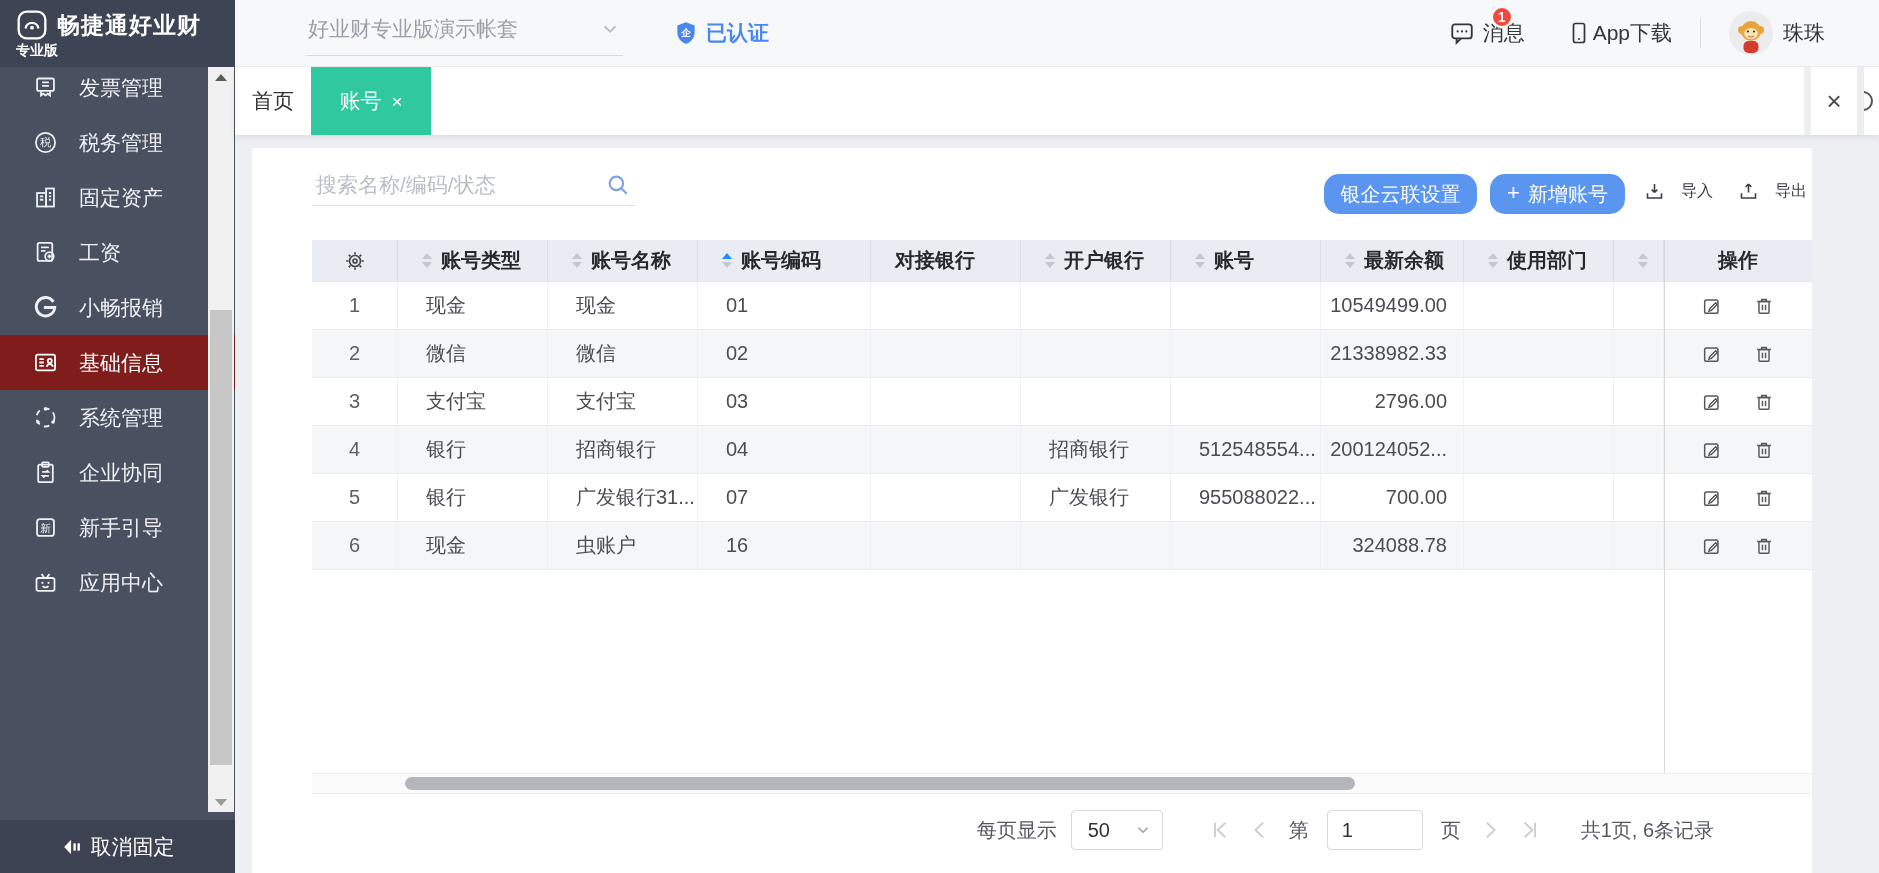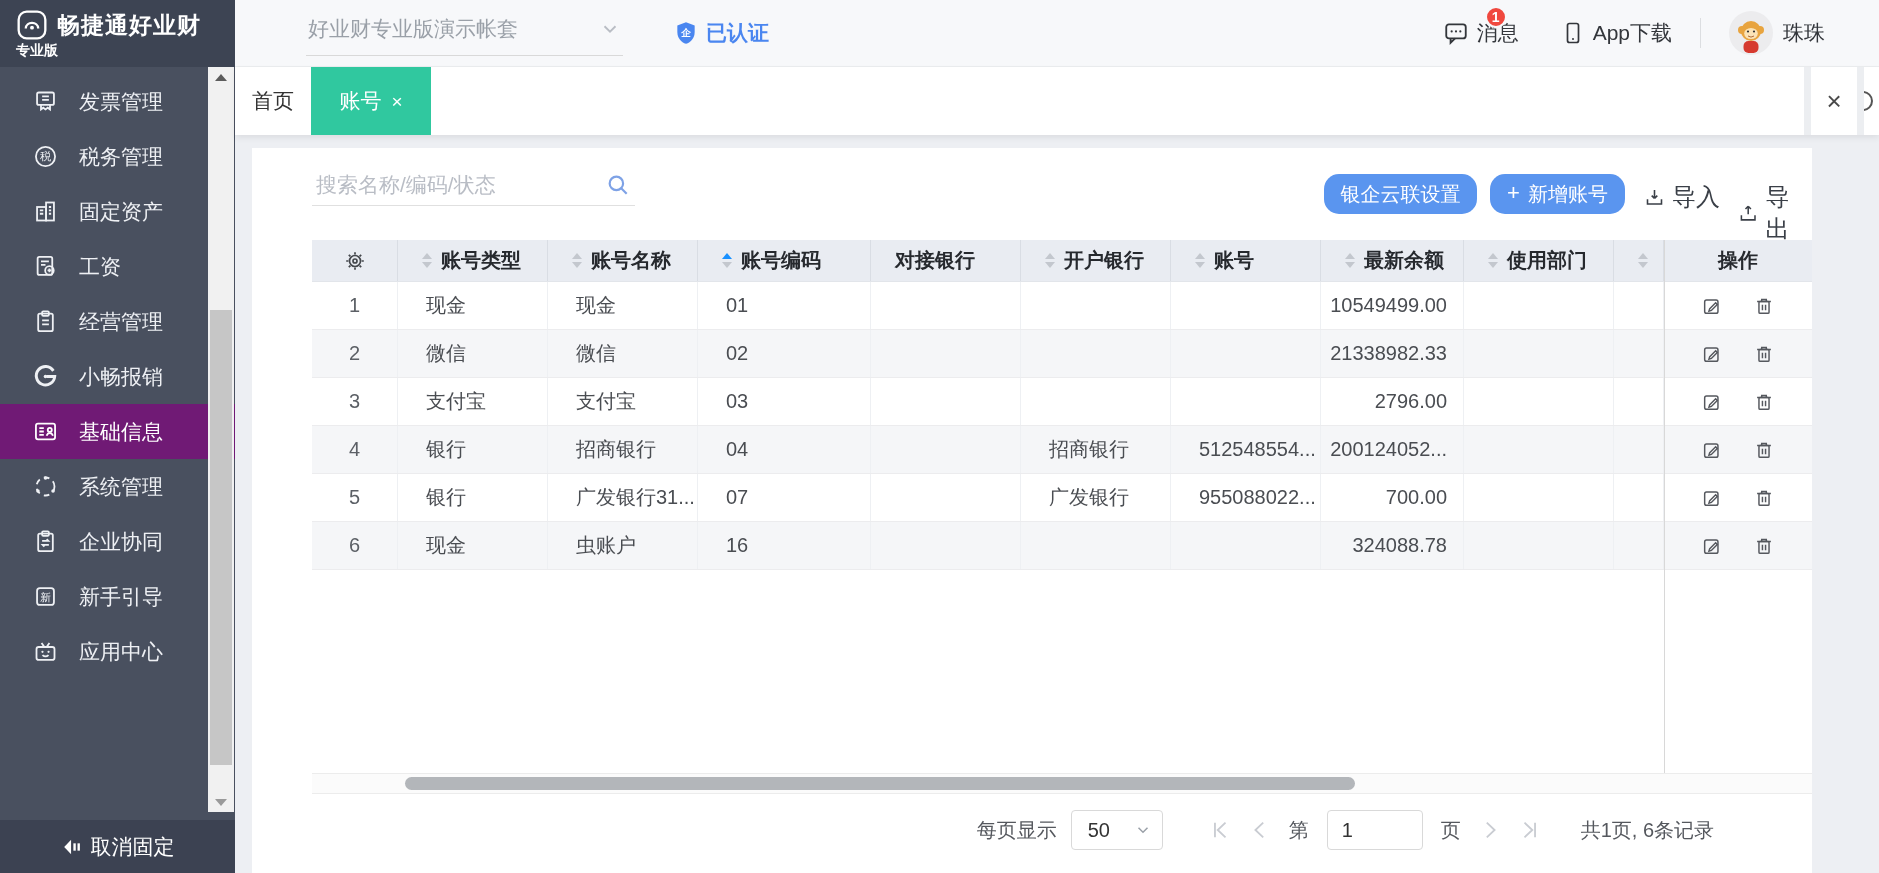--- a/index.html
+++ b/index.html
@@ -7,24 +7,24 @@
   .app{position:relative;width:1879px;height:873px;overflow:hidden;
        font-family:"Liberation Sans","DejaVu Sans",sans-serif;background:#edeff3;color:#333;}
 
   
   .sidebar{position:absolute;left:0;top:0;width:235px;height:873px;background:#49505f;}
   .logo-block{height:67px;background:#3d4453;color:#fff;padding:9px 10px 0 16px;position:relative;}
   .logo-row{display:flex;align-items:center;gap:9px;}
   .logo-row svg{width:32px;height:32px;flex:none;}
   .logo-title{font-size:23px;font-weight:bold;letter-spacing:1px;}
   .logo-sub{font-size:14px;font-weight:bold;margin-top:1px;}
-  .menu{position:absolute;top:74px;left:0;width:247px;}
+  .menu{position:absolute;top:60px;left:0;width:247px;}
   .menu-item{height:55px;display:flex;align-items:center;gap:20px;padding-left:32px;color:#eef0f4;font-size:21px;cursor:pointer;}
   .menu-item svg{width:27px;height:27px;flex:none;}
-  .menu-item.active{background:#701a75;color:#fff;}
+  .menu-item.active{background:#7f1d1d;color:#fff;}
   .unpin{position:absolute;left:0;bottom:0;width:235px;height:53px;background:#3c4252;color:#fff;
          display:flex;align-items:center;justify-content:center;gap:8px;font-size:21px;cursor:pointer;}
   .unpin svg{width:22px;height:22px;}
   
   .side-scroll{position:absolute;left:208px;top:67px;width:26px;height:745px;background:#f1f1f1;}
   .ss-arrow{position:absolute;left:0;width:26px;height:16px;display:flex;align-items:center;justify-content:center;}
   .ss-up{top:2px;} .ss-down{bottom:2px;}
   .tri-up{width:0;height:0;border-left:6px solid transparent;border-right:6px solid transparent;border-bottom:7px solid #5c5c5c;}
   .tri-down{width:0;height:0;border-left:6px solid transparent;border-right:6px solid transparent;border-top:7px solid #9a9a9a;}
   .ss-thumb{position:absolute;left:2px;top:243px;width:22px;height:455px;background:#c6c6c6;}
@@ -35,21 +35,21 @@
   .acct{margin-left:71px;width:317px;display:flex;align-items:center;justify-content:space-between;
         border-bottom:1px solid #d9d9d9;padding:4px 2px 12px 2px;color:#9aa0a8;font-size:21px;cursor:pointer;}
   .acct svg{width:22px;height:22px;}
   .verified{margin-left:50px;display:flex;align-items:center;gap:7px;color:#4a86f0;font-size:21px;font-weight:bold;}
   .verified svg{width:26px;height:26px;}
   .top-right{margin-left:auto;display:flex;align-items:center;padding-right:54px;}
   .msg{position:relative;display:flex;align-items:center;gap:8px;font-size:21px;color:#33363b;cursor:pointer;}
   .msg svg{width:26px;height:26px;}
   .badge{position:absolute;top:-13px;left:42px;min-width:22px;height:22px;border-radius:11px;background:#f0483e;
          color:#fff;font-size:14px;font-weight:bold;display:flex;align-items:center;justify-content:center;border:2px solid #f7f8fa;}
-  .appdl{display:flex;align-items:center;gap:8px;font-size:21px;color:#33363b;margin-left:42px;cursor:pointer;}
+  .appdl{display:flex;align-items:center;gap:2px;font-size:21px;color:#33363b;margin-left:42px;cursor:pointer;}
   .appdl svg{width:24px;height:24px;}
   .vdiv{width:1px;height:30px;background:#dcdee1;margin:0 28px;}
   .user{display:flex;align-items:center;gap:10px;font-size:21px;color:#33363b;cursor:pointer;}
   .avatar{width:44px;height:44px;border-radius:50%;background:#ececee;overflow:hidden;display:flex;align-items:flex-end;justify-content:center;}
   .avatar svg{width:40px;height:40px;}
 
   
   .tabbar{position:absolute;left:235px;top:67px;width:1644px;height:68px;background:#fff;
           box-shadow:0 3px 6px rgba(0,0,0,.07);display:flex;align-items:stretch;z-index:5;}
   .tab-home{width:76px;display:flex;align-items:center;justify-content:center;font-size:21px;color:#333;cursor:pointer;}
@@ -71,21 +71,21 @@
                      font-family:inherit;padding:0 0 0 4px;}
   .search-wrap input::placeholder{color:#b9bdc5;}
   .search-wrap svg{width:26px;height:26px;flex:none;margin-right:4px;cursor:pointer;}
 
   .btn-blue{position:absolute;top:26px;height:40px;background:#5a95ef;color:#fff;border:none;border-radius:15px;
             font-size:20px;display:flex;align-items:center;justify-content:center;gap:8px;cursor:pointer;
             font-family:inherit;}
   .btn-bankcloud{left:1072px;width:153px;}
   .btn-add{left:1238px;width:135px;}
   .plus{font-size:22px;line-height:1;margin-top:-2px;}
-  .tool-link{position:absolute;top:33px;display:flex;align-items:center;gap:7px;font-size:24px;color:#3a3f47;cursor:pointer;}
+  .tool-link{position:absolute;top:33px;display:flex;align-items:center;gap:16px;font-size:16px;color:#3a3f47;cursor:pointer;}
   .tool-link svg{width:21px;height:21px;}
   .link-import{left:1392px;} .link-export{left:1486px;}
 
   
   .table{position:absolute;left:60px;top:92px;width:1500px;font-size:20px;}
   .thead{display:flex;height:42px;background:#e9ecf2;border-bottom:1px solid #e2e5ea;}
   .th{display:flex;align-items:center;padding-left:24px;font-weight:bold;color:#26292e;border-right:1px solid #d9dde4;}
   .th:last-child{border-right:none;}
   .th.center{justify-content:center;padding-left:0;}
   .tr{display:flex;height:48px;border-bottom:1px solid #ececee;background:#fff;}
@@ -171,28 +171,20 @@
       <div class="menu-item">
         <svg viewBox="0 0 24 24" fill="none" stroke="#eef0f4" stroke-width="1.6">
           <rect x="5" y="3.5" width="13" height="16" rx="1.5"></rect>
             <path d="M8 7.5h7M8 10.5h4"></path>
             <circle cx="15.5" cy="15.5" r="3.8"></circle>
             <path d="M15.5 13.8v3.4M13.8 15.5h3.4"></path>
         </svg>
         <span>工资</span>
       </div>
       <div class="menu-item">
-        <svg viewBox="0 0 24 24" fill="none" stroke="#eef0f4" stroke-width="1.6">
-          <rect x="5.5" y="5" width="13" height="15.5" rx="1.5"></rect>
-            <rect x="9" y="3" width="6" height="4" rx="1"></rect>
-            <path d="M9 11h6M9 14.5h6"></path>
-        </svg>
-        <span>经营管理</span>
-      </div>
-      <div class="menu-item">
         <svg viewBox="0 0 24 24">
           <path d="M19 7 A8.2 8.2 0 1 0 20.2 12 H13" fill="none" stroke="#eef0f4" stroke-width="2.6"></path>
             <circle cx="12" cy="12" r="1.6" fill="#eef0f4"></circle>
         </svg>
         <span>小畅报销</span>
       </div>
       <div class="menu-item active">
         <svg viewBox="0 0 24 24" fill="none" stroke="#fff" stroke-width="1.6">
           <rect x="3.5" y="5" width="17" height="14" rx="1.8"></rect>
             <path d="M6.5 9h4M6.5 12h4M6.5 15h4"></path>

